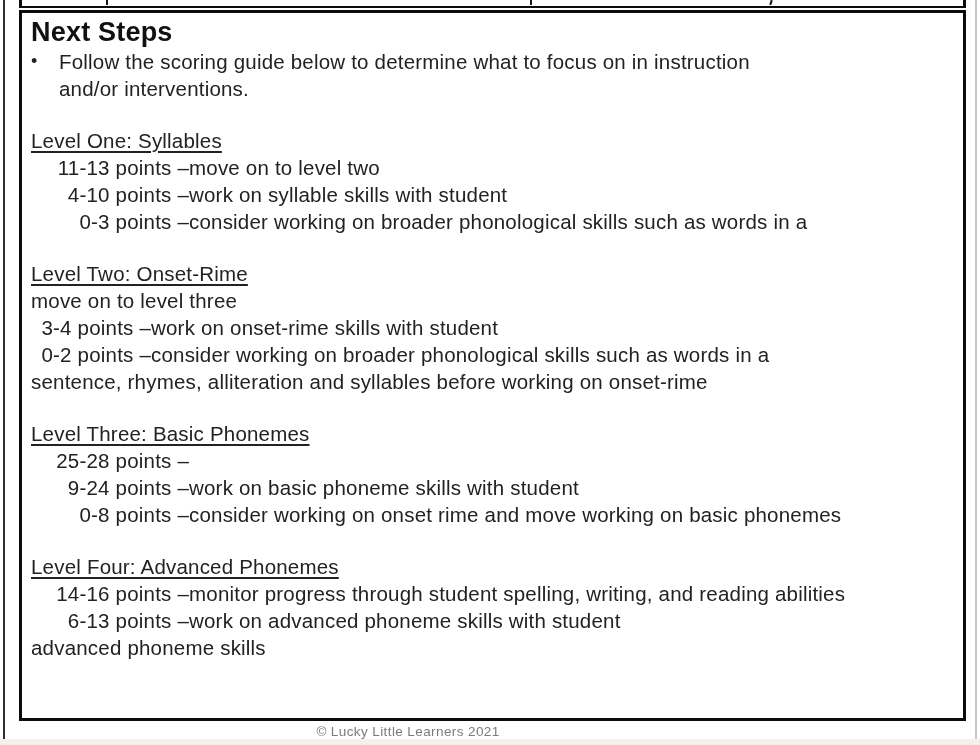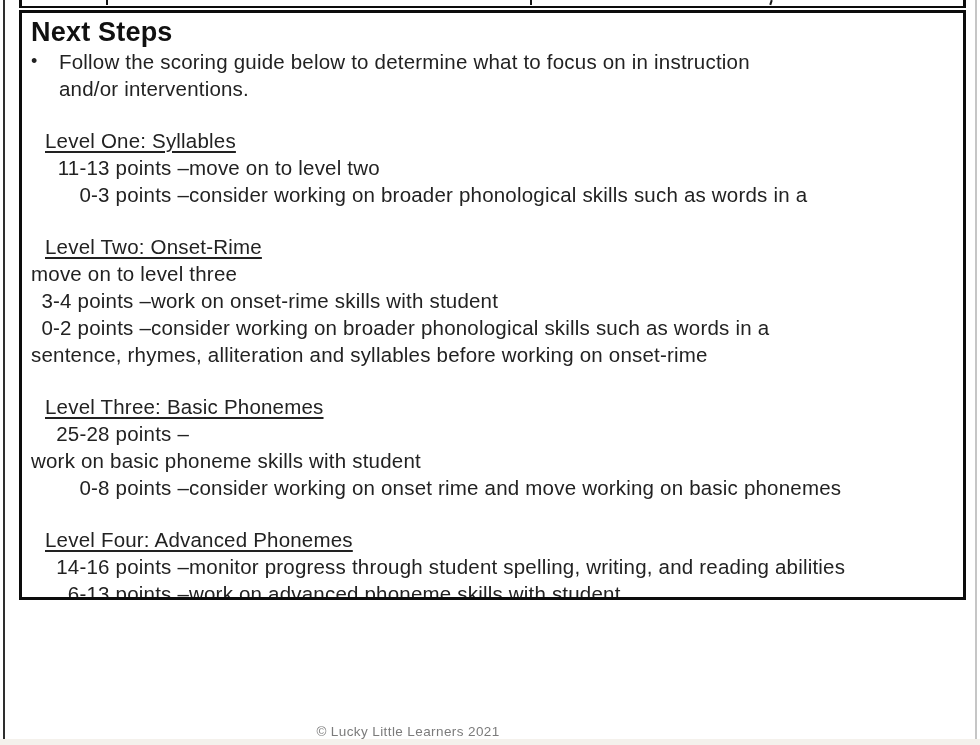--- a/index.html
+++ b/index.html
@@ -39,21 +39,21 @@
   .desc-mark {
     position: absolute; top: 0; width: 2px; height: 5px; background: #161616;
   }
   .desc-mark.m1 { left: 84px; }
   .desc-mark.m2 { left: 508px; }
   .desc-mark.m3 { left: 748px; transform: rotate(18deg); }
 
   
   .main-box {
     position: absolute; left: 19px; top: 10px;
-    width: 947px; height: 590px;
+    width: 947px; height: 711px;
     box-sizing: border-box;
     border: 3px solid #0c0c0c;
     background: #ffffff;
     padding: 3px 8px 0 9px;
     overflow: hidden;
   }
 
   .title {
     font-size: 27px;
     font-weight: bold;
@@ -68,21 +68,20 @@
   .bullet-glyph {
     flex: 0 0 28px; width: 28px;
     font-size: 18px; line-height: 27px;
   }
 
   .spacer { height: 25px; }
 
   .section-heading {
     text-decoration: underline;
     text-underline-offset: 3px;
-    margin-left: 14px;
   }
 
   .score-row { display: flex; }
   .score-row .points-label { flex: 0 0 158px; width: 158px; text-align: right; }
   .section-narrow .score-row .points-label { flex: 0 0 120px; width: 120px; }
 
   .footer-credit {
     position: absolute; top: 724px; left: 0;
     width: 816px; text-align: center;
     font-size: 13.5px; line-height: 15px;
@@ -121,20 +120,24 @@
 
   <div class="spacer"></div>
 
   <div class="section">
     <div class="body-text section-heading">Level One: Syllables</div>
     <div class="body-text score-row">
       <span class="points-label">11-13 points –</span>
       <span class="points-desc">move on to level two</span>
     </div>
     <div class="body-text score-row">
+      <span class="points-label">4-10 points –</span>
+      <span class="points-desc">work on syllable skills with student</span>
+    </div>
+    <div class="body-text score-row">
       <span class="points-label">0-3 points –</span>
       <span class="points-desc">consider working on broader phonological skills such as words in a</span>
     </div>
   </div>
 
   <div class="spacer"></div>
 
   <div class="section section-narrow">
     <div class="body-text section-heading">Level Two: Onset-Rime</div>
     <div class="body-text score-row">
@@ -152,20 +155,21 @@
   </div>
 
   <div class="spacer"></div>
 
   <div class="section">
     <div class="body-text section-heading">Level Three: Basic Phonemes</div>
     <div class="body-text score-row">
       <span class="points-label">25-28 points –</span>
     </div>
     <div class="body-text score-row">
+      <span class="points-label">9-24 points –</span>
       <span class="points-desc">work on basic phoneme skills with student</span>
     </div>
     <div class="body-text score-row">
       <span class="points-label">0-8 points –</span>
       <span class="points-desc">consider working on onset rime and move working on basic phonemes</span>
     </div>
   </div>
 
   <div class="spacer"></div>
 

